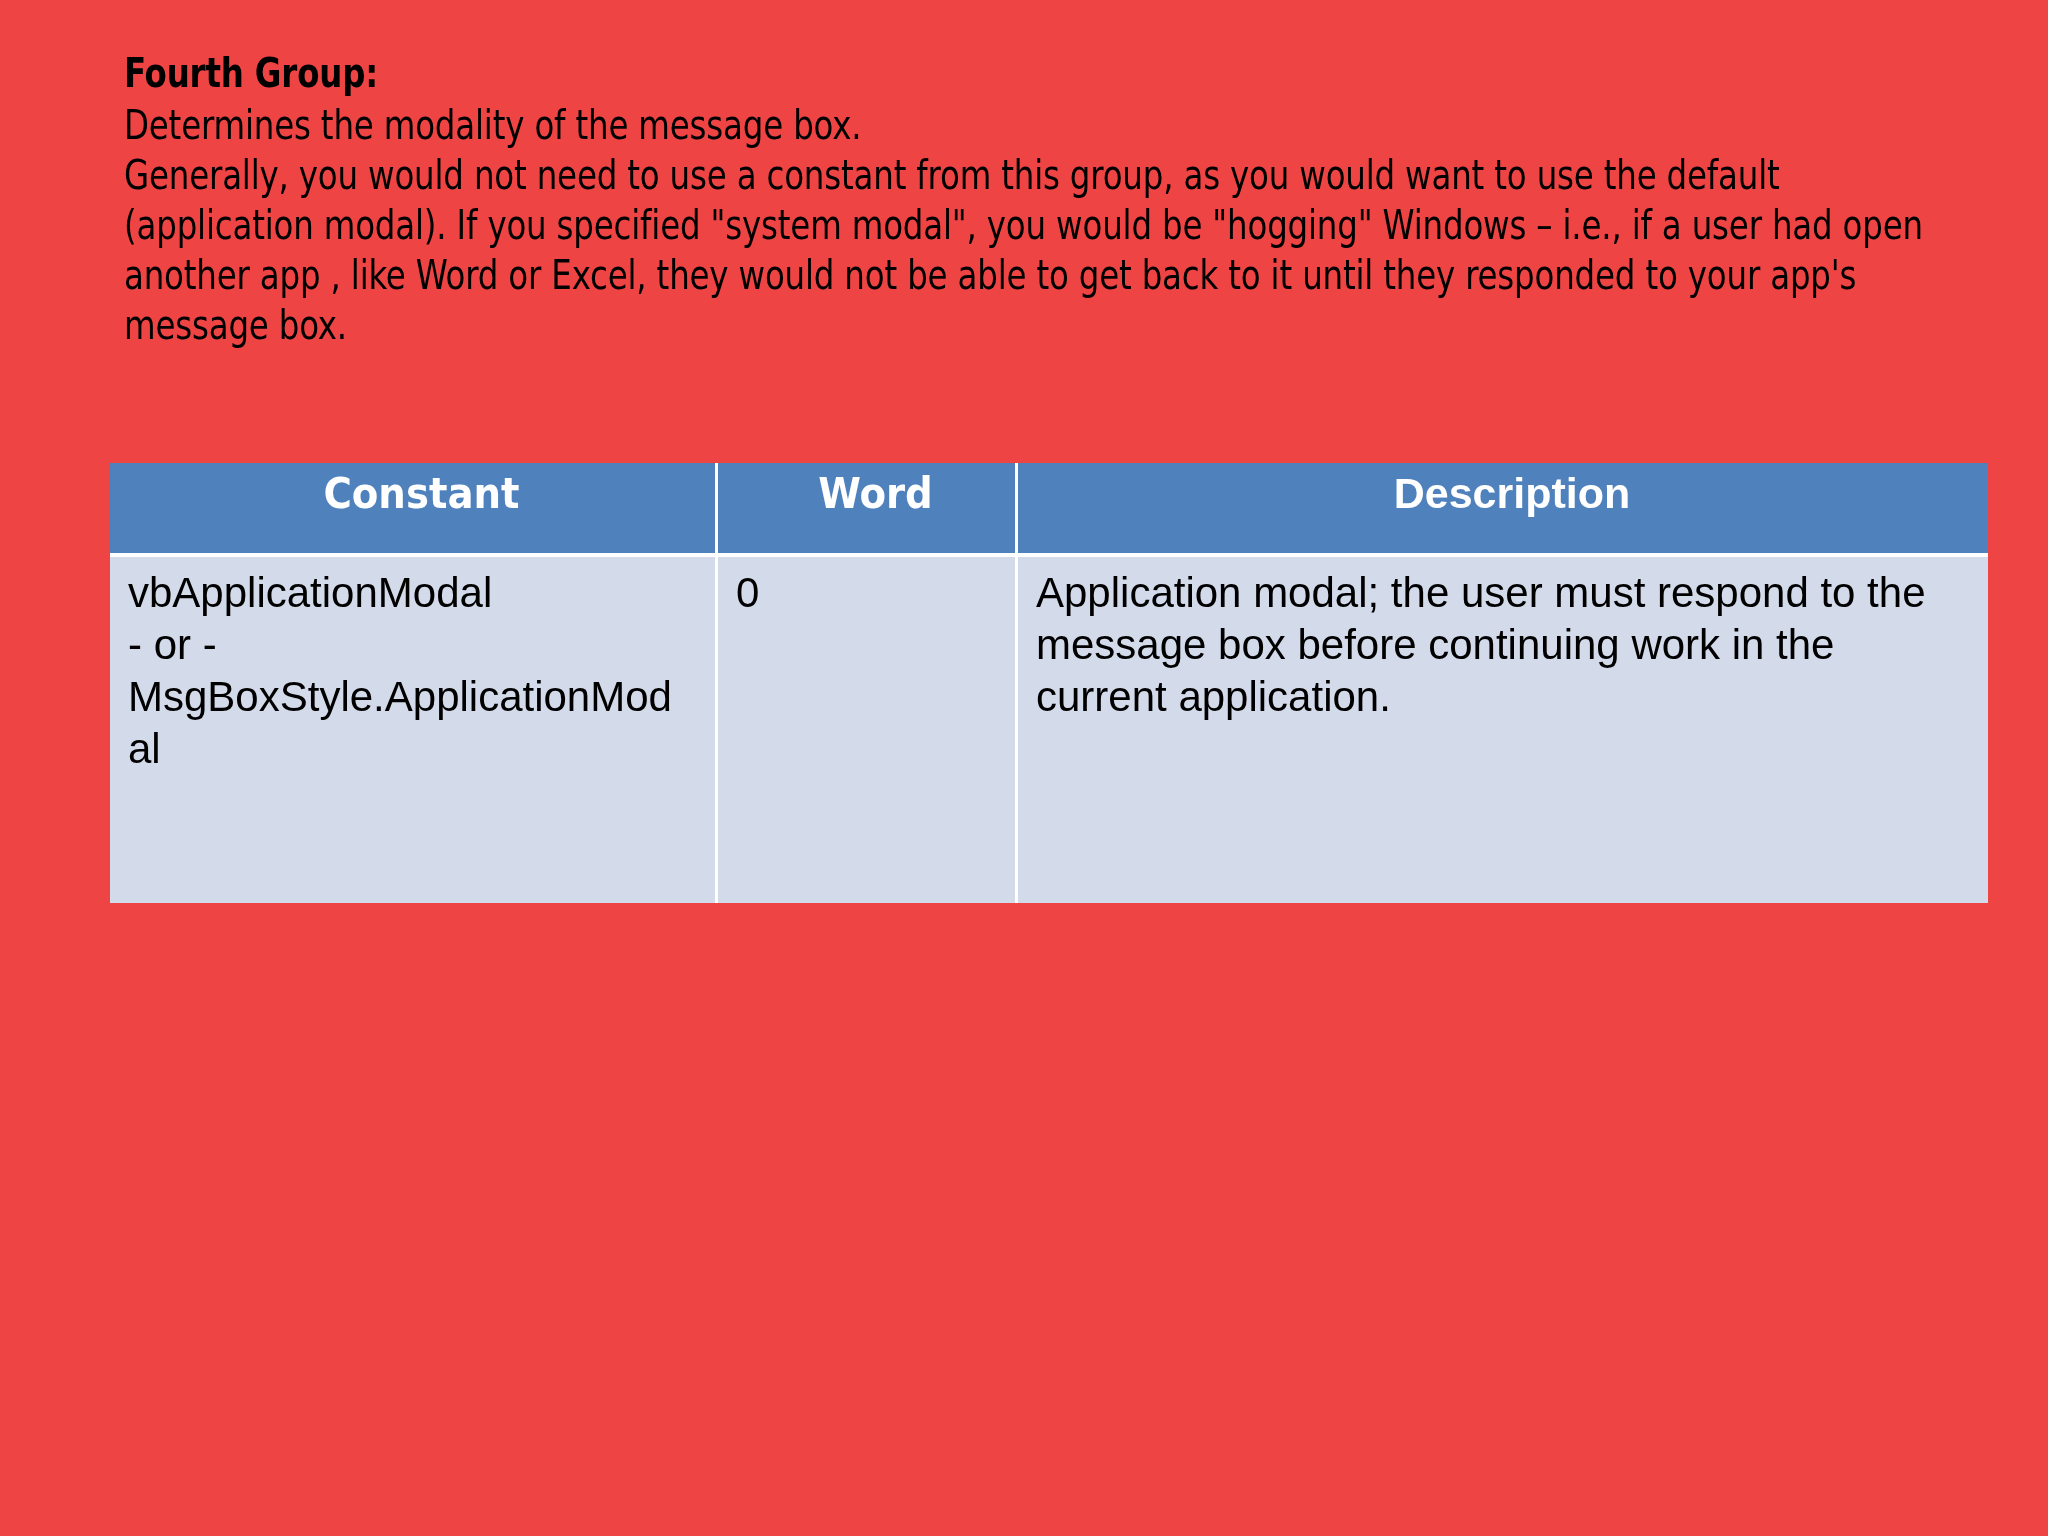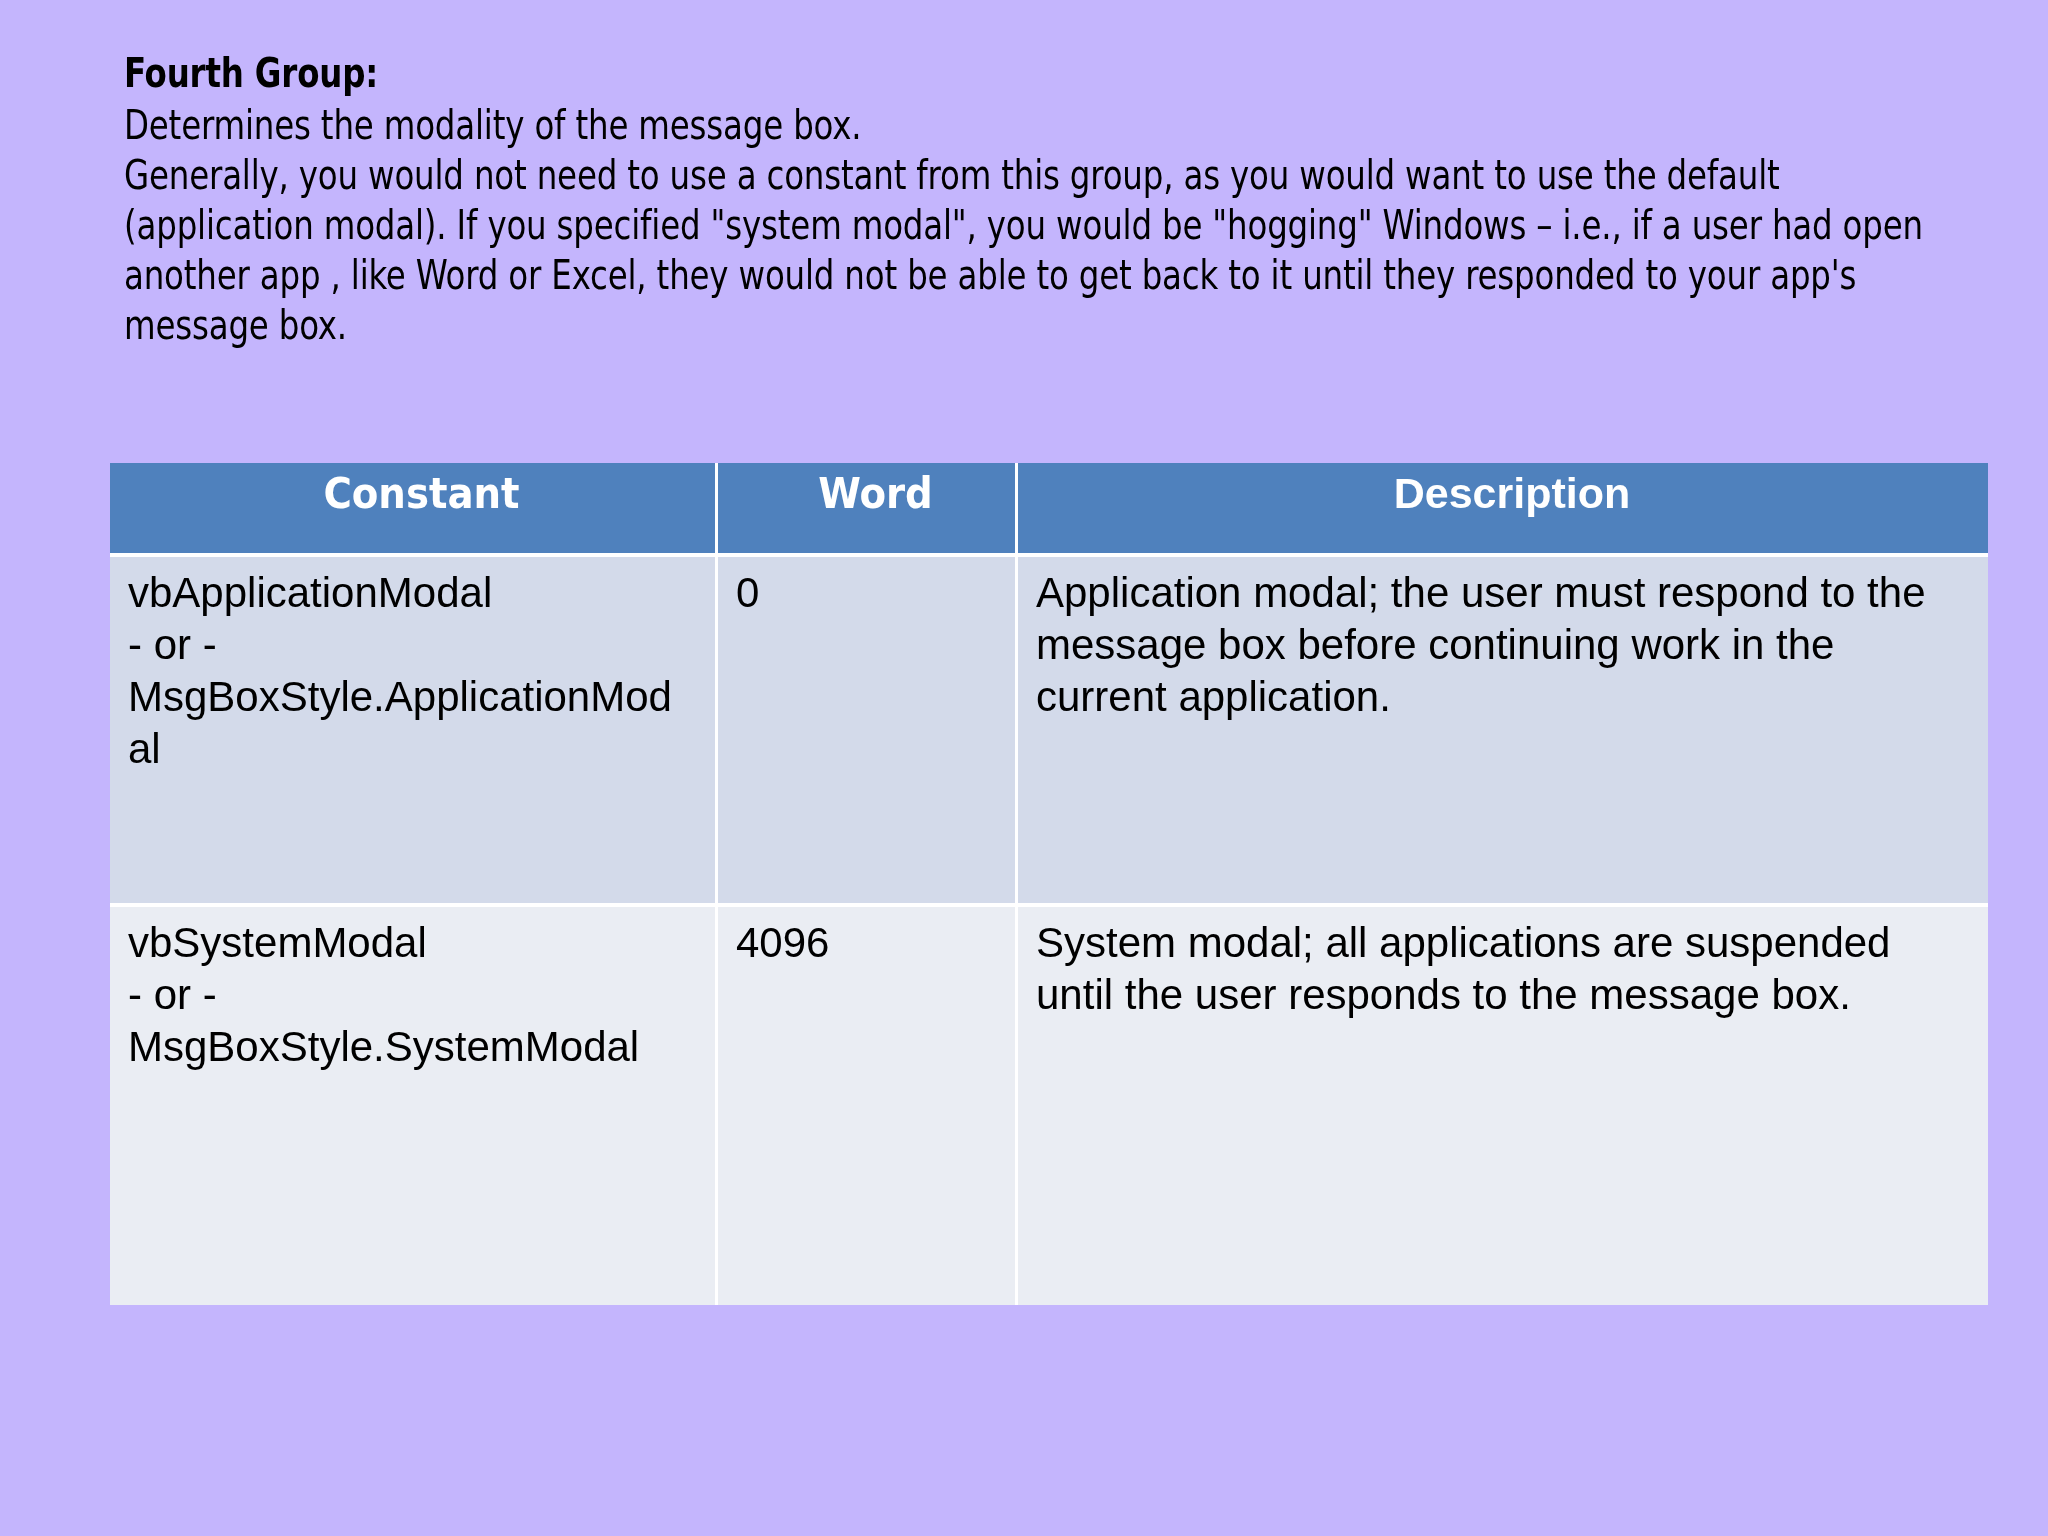--- a/index.html
+++ b/index.html
@@ -12,21 +12,21 @@
     height: 1536px;
     overflow: hidden;
     font-family: "Liberation Sans", sans-serif;
     -webkit-font-smoothing: antialiased;
   }
 
   .slide {
     position: relative;
     width: 2048px;
     height: 1536px;
-    background: #c4b5fd;
+    background: #ef4444;
   }
 
   
   .intro {
     position: absolute;
     left: 124px;
     top: 48px;
     width: 1830px;
     color: #000000;
     font-family: "DejaVu Sans Condensed", "Liberation Sans Narrow", "Liberation Sans", sans-serif;
@@ -147,26 +147,17 @@
       <tbody>
         <tr class="row-a">
           <td>
             <span class="cell-line">vbApplicationModal</span>
             <span class="cell-line">- or -</span>
             <span class="cell-line">MsgBoxStyle.ApplicationModal</span>
           </td>
           <td>0</td>
           <td>Application modal; the user must respond to the message box before continuing work in the current application.</td>
         </tr>
-        <tr class="row-b">
-          <td>
-            <span class="cell-line">vbSystemModal</span>
-            <span class="cell-line">- or -</span>
-            <span class="cell-line">MsgBoxStyle.SystemModal</span>
-          </td>
-          <td>4096</td>
-          <td>System modal; all applications are suspended until the user responds to the message box.</td>
-        </tr>
       </tbody>
     </table>
   </div>
 
 </div>
 
 </body></html>

